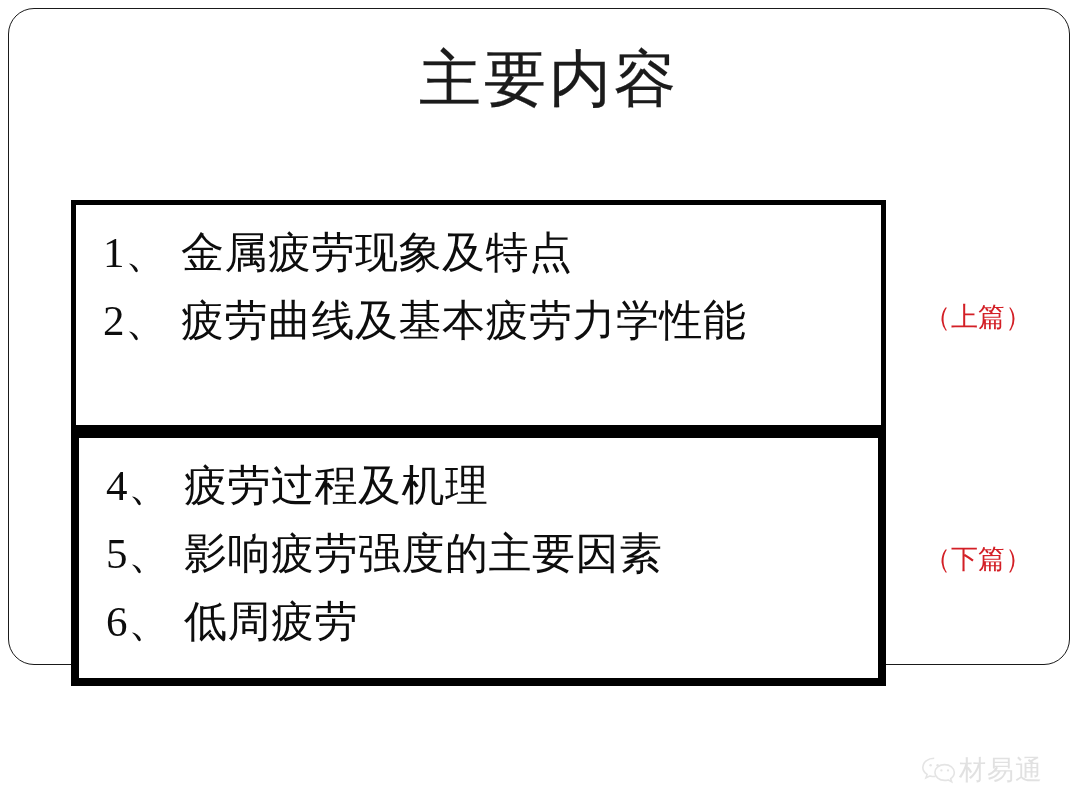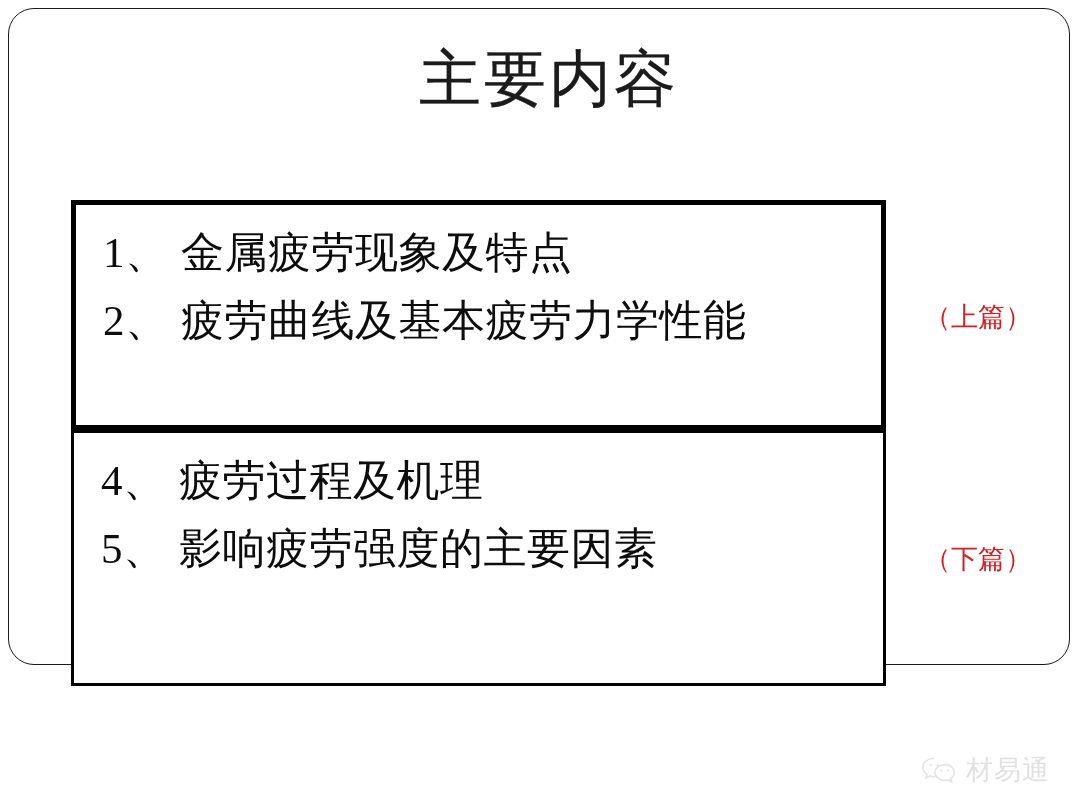--- a/index.html
+++ b/index.html
@@ -52,21 +52,21 @@
     background: #ffffff;
   }
   #section-box-upper {
     top: 191px;
     height: 230px;
     border: 5px solid #000000;
   }
   #section-box-lower {
     top: 421px;
     height: 256px;
-    border: 3px solid #000000;
+    border: 8px solid #000000;
   }
 
   .item-list {
     list-style: none;
     margin: 1px;
     padding: 0;
     position: absolute;
     left: 0;
     top: 0;
     width: 100%;
@@ -102,21 +102,20 @@
   #part-label-upper { top: 291px; }
   #part-label-lower { top: 533px; }
 
   
   #watermark {
     position: absolute;
     left: 912px;
     top: 746px;
     display: flex;
     align-items: center;
-    gap: 7px;
     opacity: 0.55;
   }
   #watermark .wm-text {
     font-family: "Liberation Serif", "DejaVu Serif", serif;
     font-size: 27px;
     line-height: 30px;
     color: #c9c9c9;
     letter-spacing: 1px;
   }
   #watermark svg { display: block; }
@@ -140,20 +139,23 @@
   </div>
 
   <div class="section-box" id="section-box-lower">
     <ul class="item-list">
       <li class="list-item">
         <span class="item-index">4、</span><span>疲劳过程及机理</span>
       </li>
       <li class="list-item">
         <span class="item-index">5、</span><span>影响疲劳强度的主要因素</span>
       </li>
+      <li class="list-item">
+        <span class="item-index">6、</span><span>低周疲劳</span>
+      </li>
     </ul>
   </div>
 
   <div class="part-label" id="part-label-upper">（上篇）</div>
   <div class="part-label" id="part-label-lower">（下篇）</div>
 
   <div id="watermark">
     <span>
       <svg width="38" height="30" viewBox="0 0 38 30">
         <g fill="none" stroke="#cfcfcf" stroke-width="1.6">

